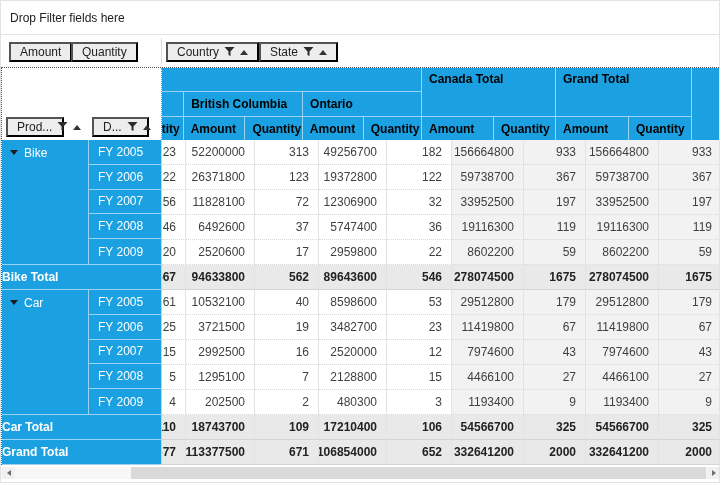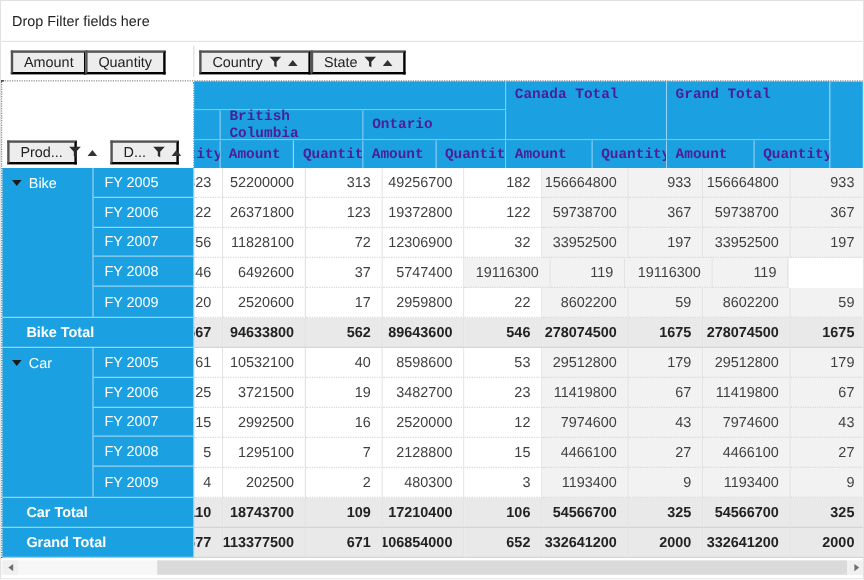--- a/index.html
+++ b/index.html
@@ -26,44 +26,44 @@
   .sort-arrow { width:0; height:0; border-left:4px solid transparent; border-right:4px solid transparent; border-bottom:5px solid #333; display:inline-block; }
   
   .pivot {
     position:absolute; left:0; top:66px; width:720px; height:398px;
     border:1px dotted #4f4f4f; background:#fff;
   }
   .corner-area { position:absolute; left:0; top:0; width:160px; height:72px; background:#fff; border-right:1px dotted #8a8a8a; }
   .corner-area .btn { top:auto; bottom:3px; }
   
   .chead { position:absolute; left:160px; top:0; width:560px; height:72px; background:#1ba1e2; display:flex; }
-  .bluecell { background:#1ba1e2; color:#4c1d95;font-family:Liberation Mono, monospace; }
+  .bluecell { background:#1ba1e2; color:#000000; }
   .h-left { width:260px; display:flex; flex-direction:column; }
   .h-rowA { height:24px; border-bottom:1px solid rgba(255,255,255,.55); border-right:1px solid rgba(255,255,255,.55); }
   .h-rowB { height:25px; display:flex; }
   .h-rowB > div { border-right:1px solid rgba(255,255,255,.55); border-bottom:1px solid rgba(255,255,255,.55); display:flex; align-items:center; padding-left:7px; font-weight:600; }
   .h-rowC { height:23px; display:flex; flex:1; }
   .h-rowC > div { border-right:1px solid rgba(255,255,255,.55); display:flex; align-items:center; padding-left:7px; font-weight:600; overflow:hidden; }
   .h-span { width:134px; display:flex; flex-direction:column; }
   .h-span .h-top { height:49px; border-right:1px solid rgba(255,255,255,.55); border-bottom:1px solid rgba(255,255,255,.55); padding:4px 0 0 7px; font-weight:600; }
   .w0{width:24px} .w1{width:69px} .w2{width:64px} .w3{width:68px} .w4{width:65px}
   .w5{width:72px} .w6{width:62px} .w7{width:73px} .w8{width:63px}
   .wbc{width:133px} .won{width:133px}
-  .clip-right { justify-content:center; padding-left:0 !important; padding-right:3px; }
+  .clip-right { justify-content:flex-end; padding-left:0 !important; padding-right:3px; }
   
   .body-wrap { position:absolute; left:0; top:72px; width:720px; height:325px; display:flex; }
   .left-col { width:160px; background:#1ba1e2; border-right:1px solid #cfcfcf; }
   .group-block { display:flex; height:125px; border-bottom:1px solid rgba(255,255,255,.55); }
-  .gcell { width:76px; border-right:1px solid rgba(255,255,255,.55); color:#fff; }
+  .gcell { width:87px; border-right:1px solid rgba(255,255,255,.55); color:#fff; }
   .gcell .glabel { height:25px; display:flex; align-items:center; padding-left:8px; gap:6px; }
   .expander { width:0; height:0; border-left:4px solid transparent; border-right:4px solid transparent; border-top:5px solid #1c1c1c; display:inline-block; }
   .ycol { flex:1; display:flex; flex-direction:column; }
   .ycell { height:25px; color:#fff; display:flex; align-items:center; padding-left:9px; border-bottom:1px solid rgba(255,255,255,.55); }
   .ycell:last-child { border-bottom:none; }
-  .trowhead { height:25px; color:#fff; display:flex; align-items:center; padding-left:20px; font-weight:600; border-bottom:1px solid rgba(255,255,255,.55); }
+  .trowhead { height:25px; color:#fff; display:flex; align-items:center; padding-left:0; font-weight:600; border-bottom:1px solid rgba(255,255,255,.55); }
   .right-col { width:560px; }
   .drow { display:flex; height:25px; }
   .dcell {
     display:flex; align-items:center; justify-content:flex-end; padding-right:9px;
     border-right:1px solid #e3e3e3; border-bottom:1px dotted #d8d8d8;
     color:#3f3f3f; background:#fff; overflow:hidden;
   }
   .dcell.totcol { background:#f2f2f2; }
   .drow.totrow .dcell { background:#e9e9e9; font-weight:bold; color:#222; border-bottom:1px solid #d4d4d4; }
   
@@ -256,20 +256,21 @@
             <div class="dcell w5 totcol">33952500</div>
             <div class="dcell w6 totcol">197</div>
             <div class="dcell w7 totcol">33952500</div>
             <div class="dcell w8 totcol">197</div>
           </div>
           <div class="drow">
             <div class="dcell w0">46</div>
             <div class="dcell w1">6492600</div>
             <div class="dcell w2">37</div>
             <div class="dcell w3">5747400</div>
+            <div class="dcell w4">36</div>
             <div class="dcell w5 totcol">19116300</div>
             <div class="dcell w6 totcol">119</div>
             <div class="dcell w7 totcol">19116300</div>
             <div class="dcell w8 totcol">119</div>
           </div>
           <div class="drow">
             <div class="dcell w0">20</div>
             <div class="dcell w1">2520600</div>
             <div class="dcell w2">17</div>
             <div class="dcell w3">2959800</div>

